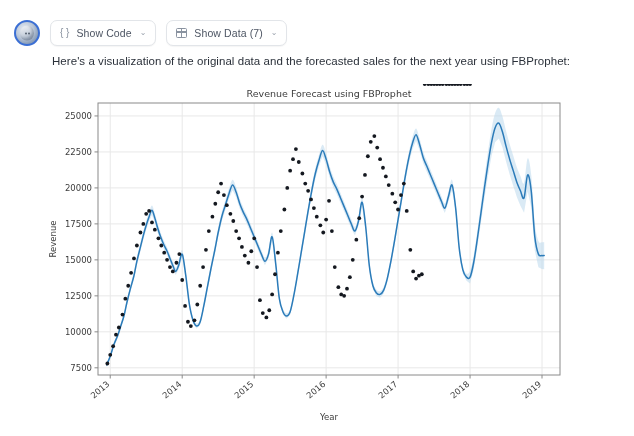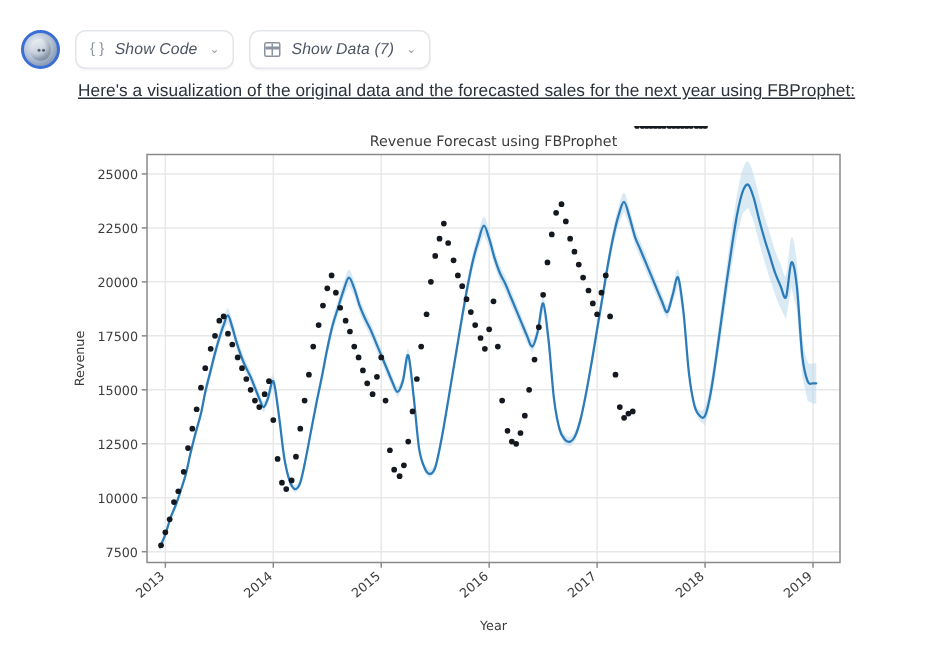--- a/index.html
+++ b/index.html
@@ -37,32 +37,32 @@
   .pill{
     display:flex;align-items:center;gap:7px;
     height:24px;padding:0 9px;
     border:1px solid #e2e5e9;border-radius:7px;
     background:#ffffff;
     box-shadow:0 1px 1px rgba(16,22,26,.04);
     font-size:10.5px;color:#4a5260;
     cursor:pointer;white-space:nowrap;
   }
   .pill .glyph{font-size:10px;color:#8a93a0;line-height:1;display:inline-block;}
-  .pill .lbl{color:#4d5563;letter-spacing:.1px;font-style:italic;}
+  .pill .lbl{color:#4d5563;letter-spacing:.1px;}
   .pill .caret{color:#9aa2ad;font-size:8px;line-height:1;margin-left:1px;}
   .grid-glyph{
     width:11px;height:10px;border:1.2px solid #8a93a0;border-radius:1.5px;
     position:relative;box-sizing:border-box;display:inline-block;
   }
   .grid-glyph:before{content:"";position:absolute;left:0;right:0;top:2.4px;height:1.2px;background:#8a93a0;}
   .grid-glyph:after{content:"";position:absolute;top:0;bottom:0;left:3.4px;width:1.2px;background:#8a93a0;}
   
   #intro{
     position:absolute;left:52px;top:55px;
-    font-size:11.5px;color:#2b313a;letter-spacing:.05px;text-decoration:underline;
+    font-size:11.5px;color:#2b313a;letter-spacing:.05px;
   }
   
   #figure{
     position:absolute;left:0;top:84px;width:634px;height:352px;
   }
   svg{display:block;}
   text{font-family:"DejaVu Sans", sans-serif;fill:#3c3c3c;}
 </style>
 </head>
 <body>

